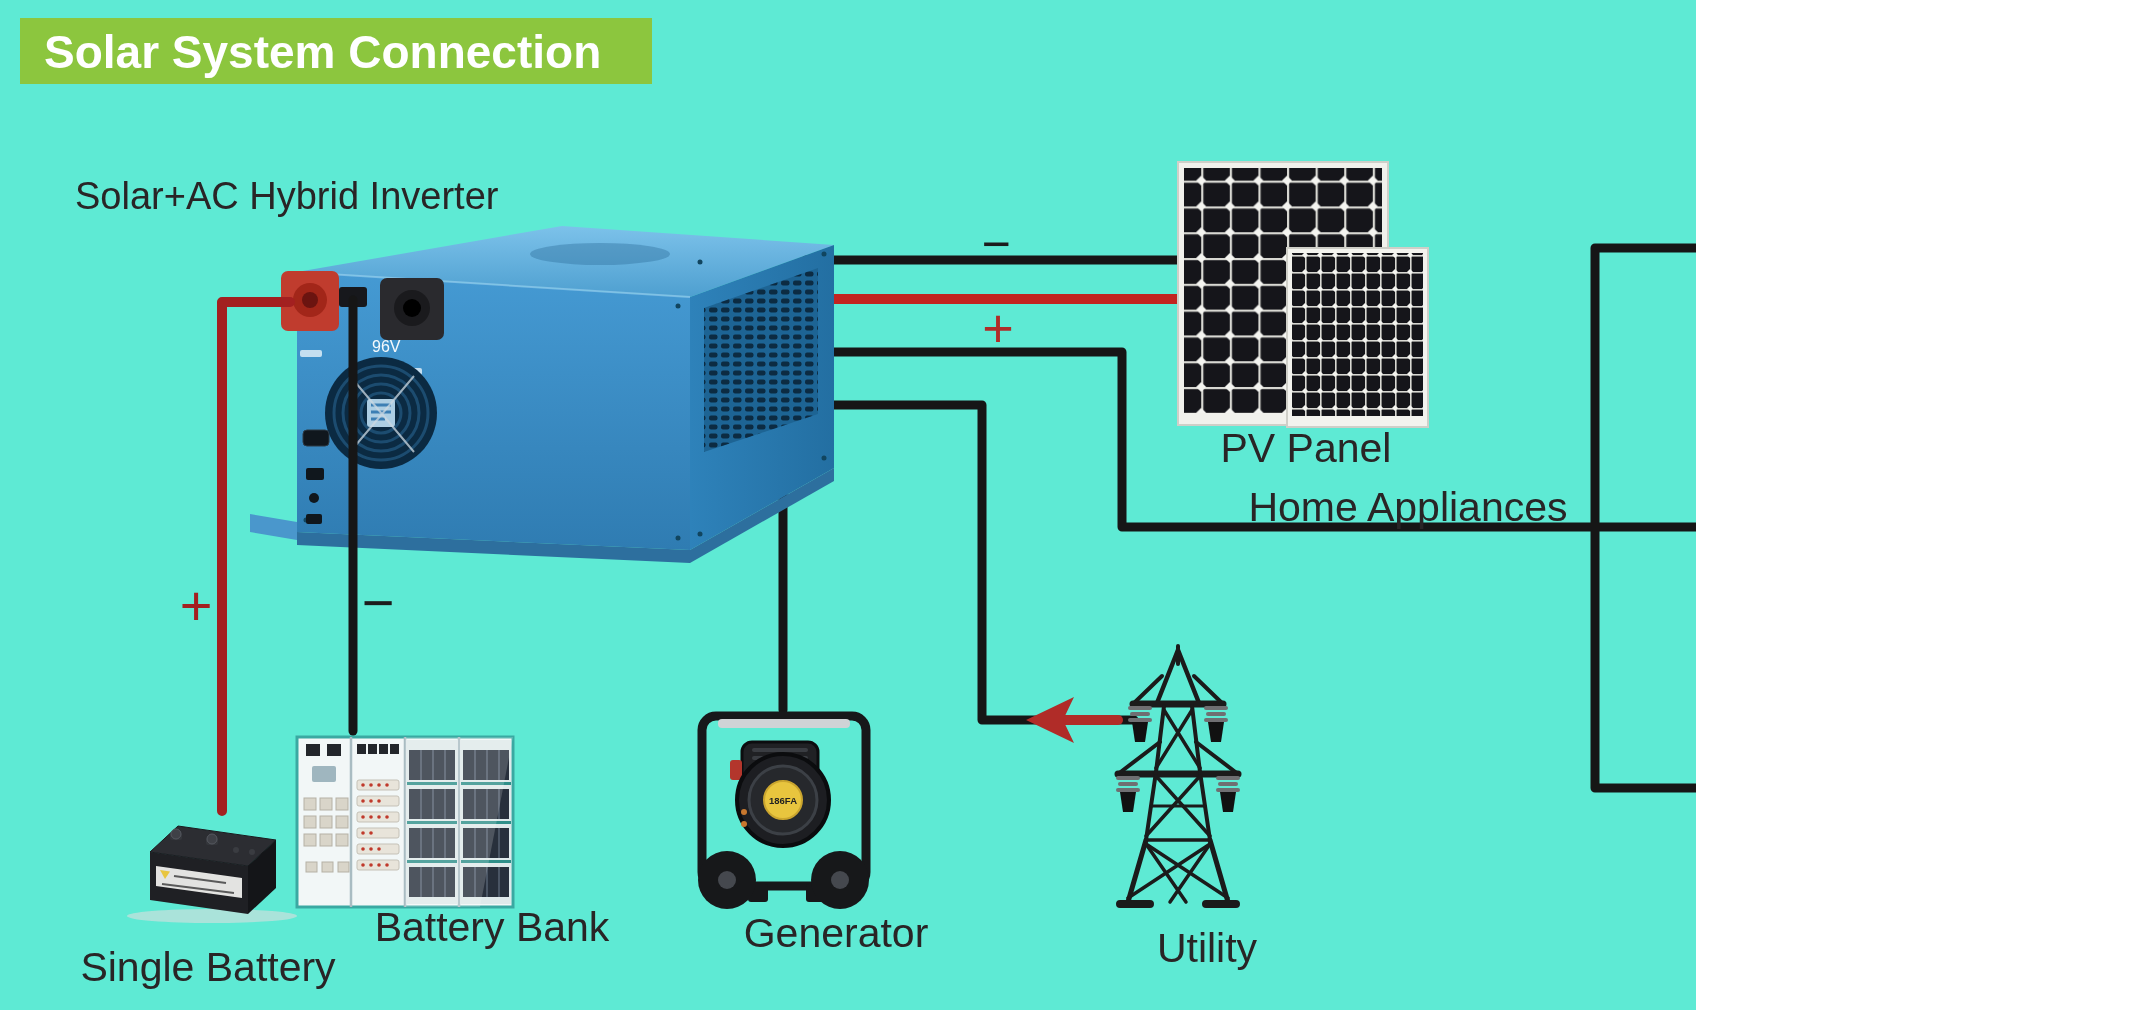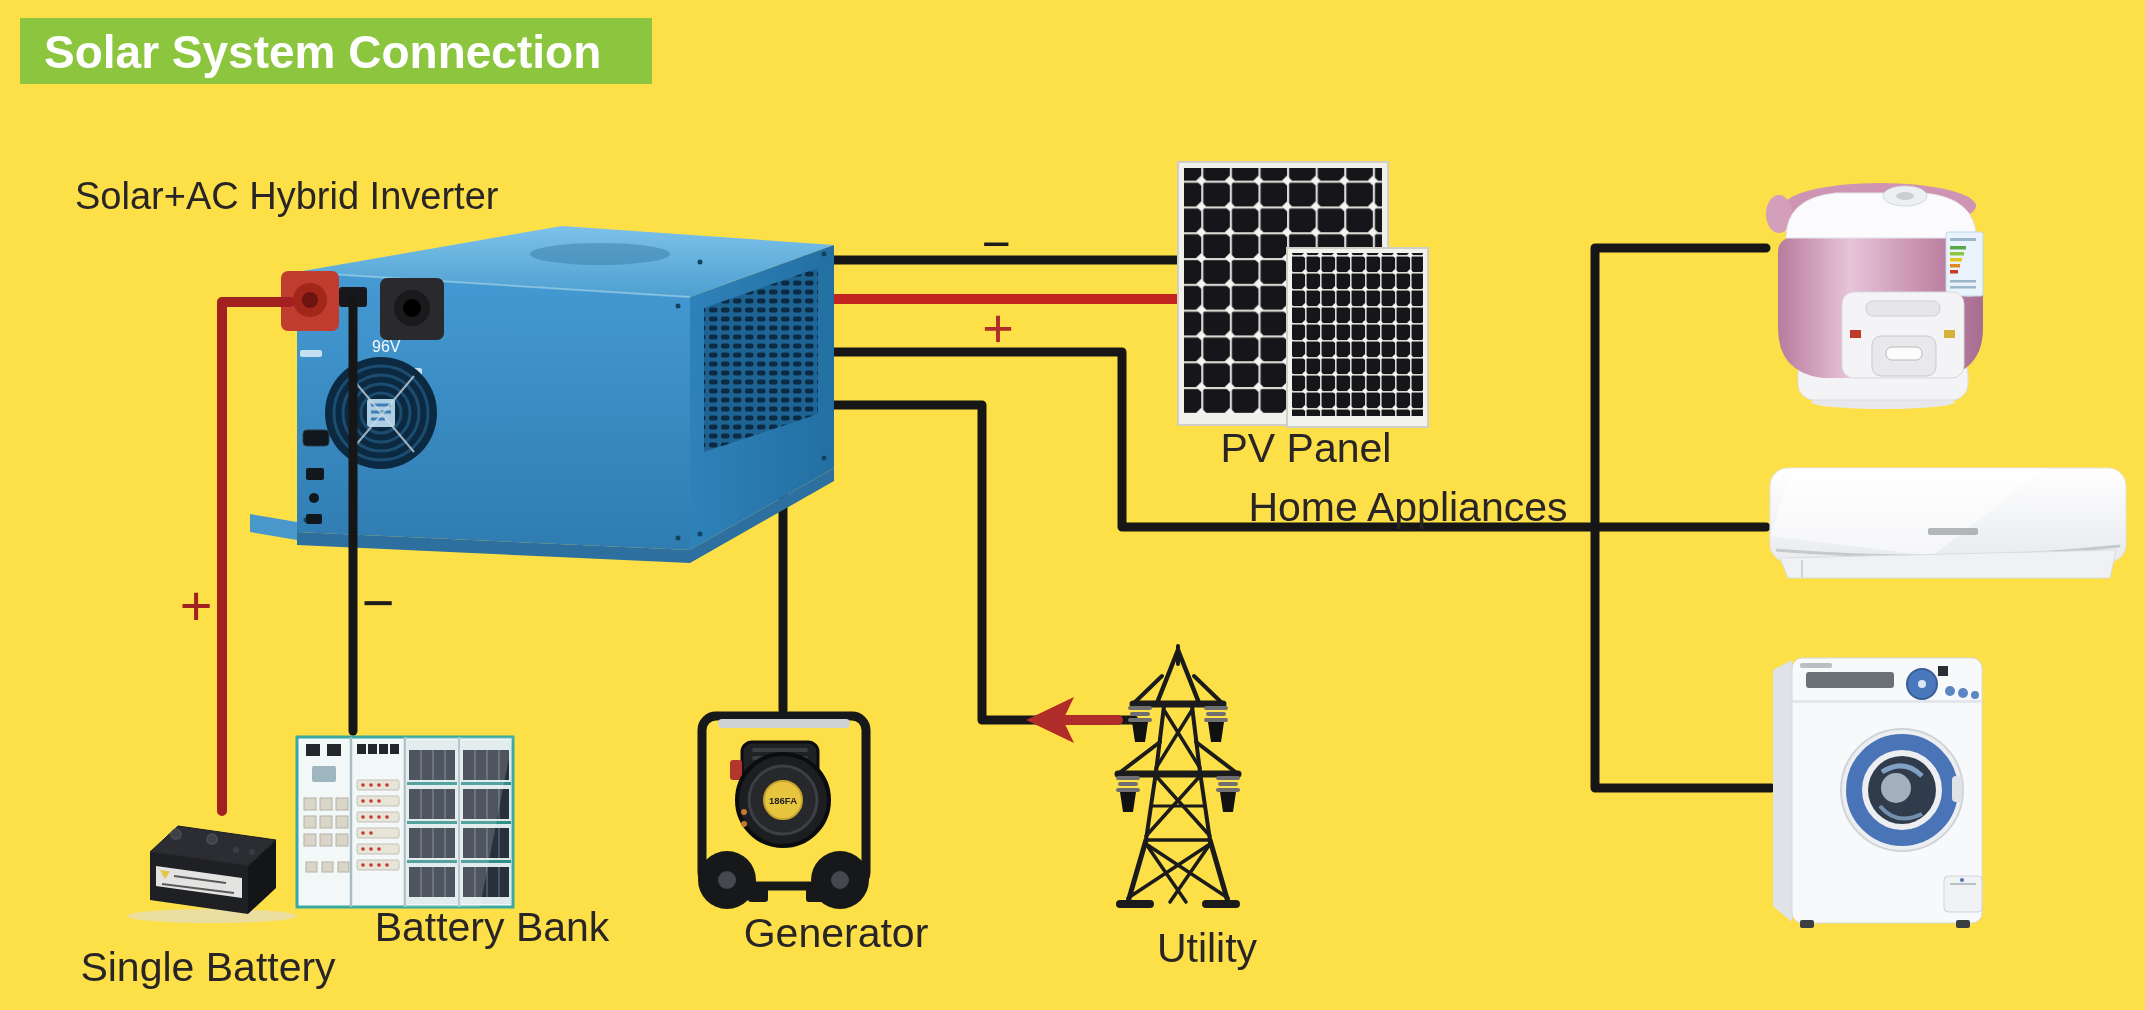--- a/index.html
+++ b/index.html
@@ -1,16 +1,16 @@
 <!DOCTYPE html>
 <html><head>
 <meta charset="utf-8">
 <style>
   html,body{margin:0;padding:0;background:#ffffff;}
-  #stage{position:relative;width:2145px;height:1010px;background:#fde047;overflow:hidden;
+  #stage{position:relative;width:1696px;height:1010px;background:#5eead4;overflow:hidden;
          font-family:"Liberation Sans", sans-serif;}
   svg{display:block;}
   text{font-family:"Liberation Sans", sans-serif;}
   .lbl{fill:#292526;font-size:41px;}
   .pol{font-size:56px;}
 </style>
 </head>
 <body>
 
 <div id="stage">

